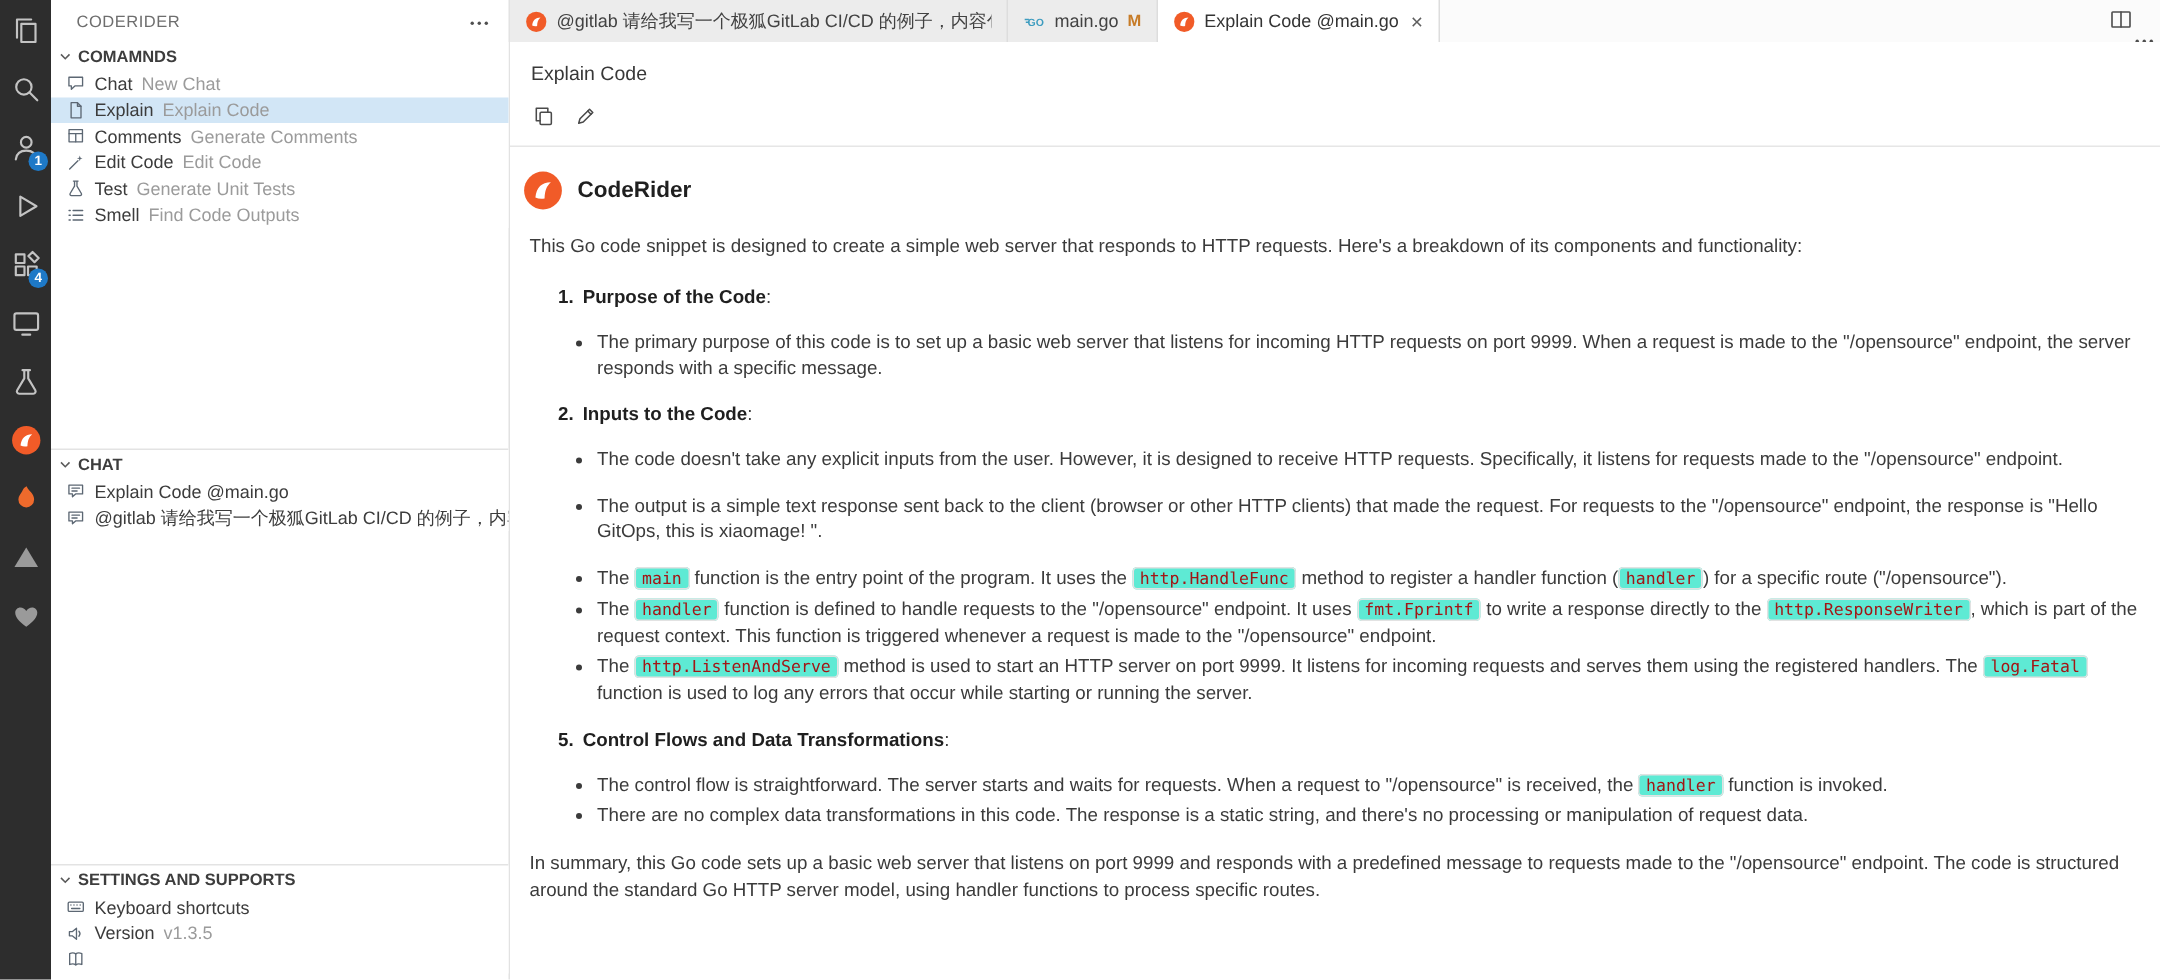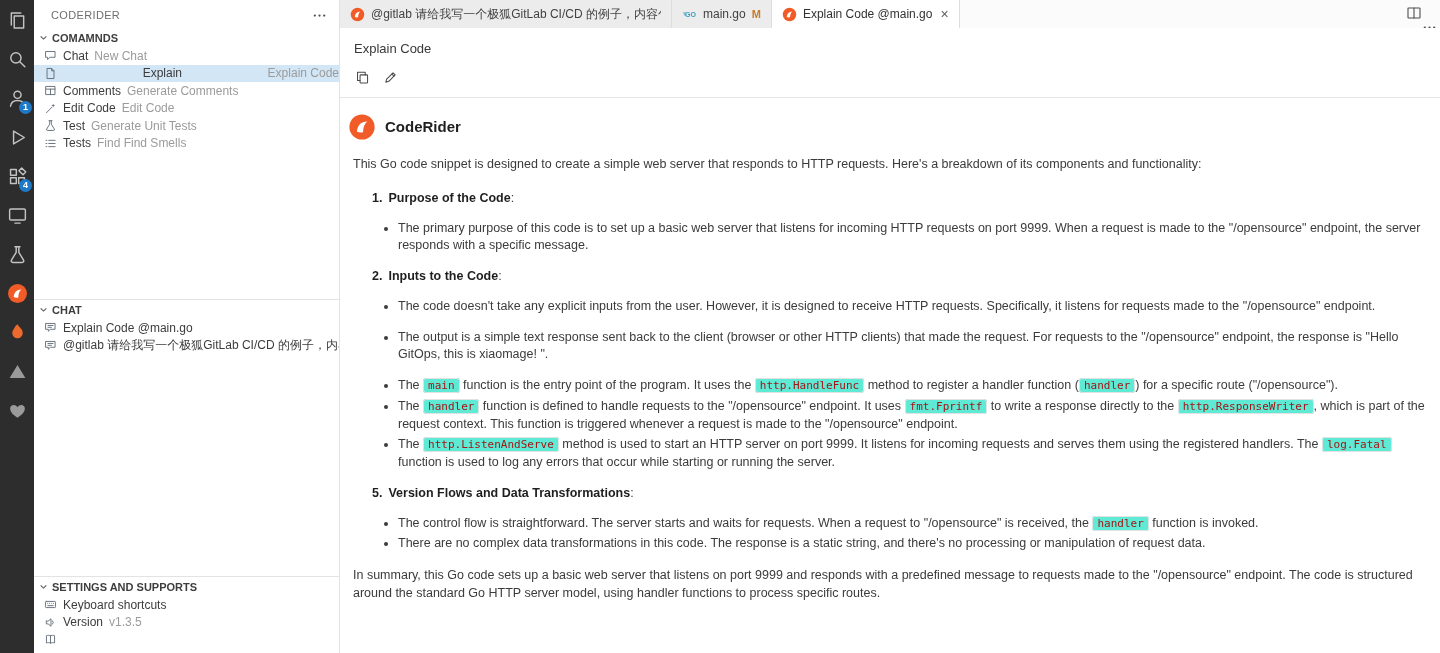--- a/index.html
+++ b/index.html
@@ -32,21 +32,21 @@
   .sb-more{color:#4f4f4f;cursor:pointer;}
   .sb-more svg{width:15px;height:15px;}
   .sb-section{position:absolute;left:0;right:0;background:#fff;}
   #sec-commands{top:28px;}
   #sec-chat{top:299px;border-top:1px solid #e3e3e3;}
   #sec-settings{top:576px;border-top:1px solid #e3e3e3;}
   .sb-sec-header{display:flex;align-items:center;height:19px;font-weight:bold;font-size:11px;color:#3d3d3d;padding-left:3px;gap:2px;cursor:pointer;}
   .sb-sec-header .chev{color:#5a5a5a;}
   .sb-sec-header .chev svg{width:13px;height:13px;}
   .sb-item{display:flex;align-items:center;height:17.5px;padding-left:10px;gap:6px;cursor:pointer;white-space:nowrap;overflow:hidden;}
-  .sb-item.selected{background:var(--selection-blue);justify-content:space-between;}
+  .sb-item.selected{background:var(--selection-blue);}
   .sb-item .sb-ic{color:#5c6773;flex:none;}
   .sb-item .sb-ic svg{width:13px;height:13px;}
   .sb-item .lbl{flex:none;}
   .sb-item .desc{color:#9b9b9b;overflow:hidden;text-overflow:clip;}
 
   
   .main{position:absolute;left:340px;top:0;right:0;bottom:0;background:#fff;}
   .tabbar{position:absolute;top:0;left:0;right:0;height:28px;background:#fbfbfb;display:flex;}
   .tab{display:flex;align-items:center;gap:6px;padding:0 10px;background:#ececec;border-right:1px solid #ddd;
     font-size:12px;color:#424242;cursor:pointer;max-width:352px;flex:none;}
@@ -248,22 +248,22 @@
           <span class="lbl">Test</span>
           <span class="desc">Generate Unit Tests</span>
         </div>
         <div class="sb-item">
           <span class="sb-ic">
             <svg viewBox="0 0 16 16" fill="none" stroke="currentColor" stroke-width="1.1" stroke-linecap="round" stroke-linejoin="round">
               <path d="M5.8 4.1h7.9M5.8 8h7.9M5.8 11.9h7.9"></path>
               <path d="M2.5 4.1h1M2.5 8h1M2.5 11.9h1"></path>
             </svg>
           </span>
-          <span class="lbl">Tests</span>
-          <span class="desc">Find Find Smells</span>
+          <span class="lbl">Smell</span>
+          <span class="desc">Find Code Outputs</span>
         </div>
       </div>
   </div>
 
   <div class="sb-section" id="sec-chat">
     <div class="sb-sec-header">
       <span class="chev">
         <svg viewBox="0 0 16 16" fill="none" stroke="currentColor" stroke-width="1.3">
             <path d="M4.5 6.5 8 10l3.5-3.5"></path>
           </svg>
@@ -424,21 +424,21 @@
             </ul>
           </li>
           <li class="sec-li">
             <ul class="sec-bullets">
               <li class="bullet">The <span class="code-chip">main</span> function is the entry point of the program. It uses the <span class="code-chip">http.HandleFunc</span> method to register a handler function (<span class="code-chip">handler</span>) for a specific route ("/opensource").</li>
               <li class="bullet">The <span class="code-chip">handler</span> function is defined to handle requests to the "/opensource" endpoint. It uses <span class="code-chip">fmt.Fprintf</span> to write a response directly to the <span class="code-chip">http.ResponseWriter</span>, which is part of the request context. This function is triggered whenever a request is made to the "/opensource" endpoint.</li>
               <li class="bullet">The <span class="code-chip">http.ListenAndServe</span> method is used to start an HTTP server on port 9999. It listens for incoming requests and serves them using the registered handlers. The <span class="code-chip">log.Fatal</span> function is used to log any errors that occur while starting or running the server.</li>
             </ul>
           </li>
           <li class="sec-li">
-            <div class="sec-head"><span class="num">5.</span><strong>Version Flows and Data Transformations</strong>:</div>
+            <div class="sec-head"><span class="num">5.</span><strong>Control Flows and Data Transformations</strong>:</div>
             <ul class="sec-bullets">
               <li class="bullet">The control flow is straightforward. The server starts and waits for requests. When a request to "/opensource" is received, the <span class="code-chip">handler</span> function is invoked.</li>
               <li class="bullet">There are no complex data transformations in this code. The response is a static string, and there's no processing or manipulation of request data.</li>
             </ul>
           </li>
         </ol>
       <p class="summary">In summary, this Go code sets up a basic web server that listens on port 9999 and responds with a predefined message to requests made to the "/opensource" endpoint. The code is structured around the standard Go HTTP server model, using handler functions to process specific routes.</p>
     </div>
   </div>
 </div>

